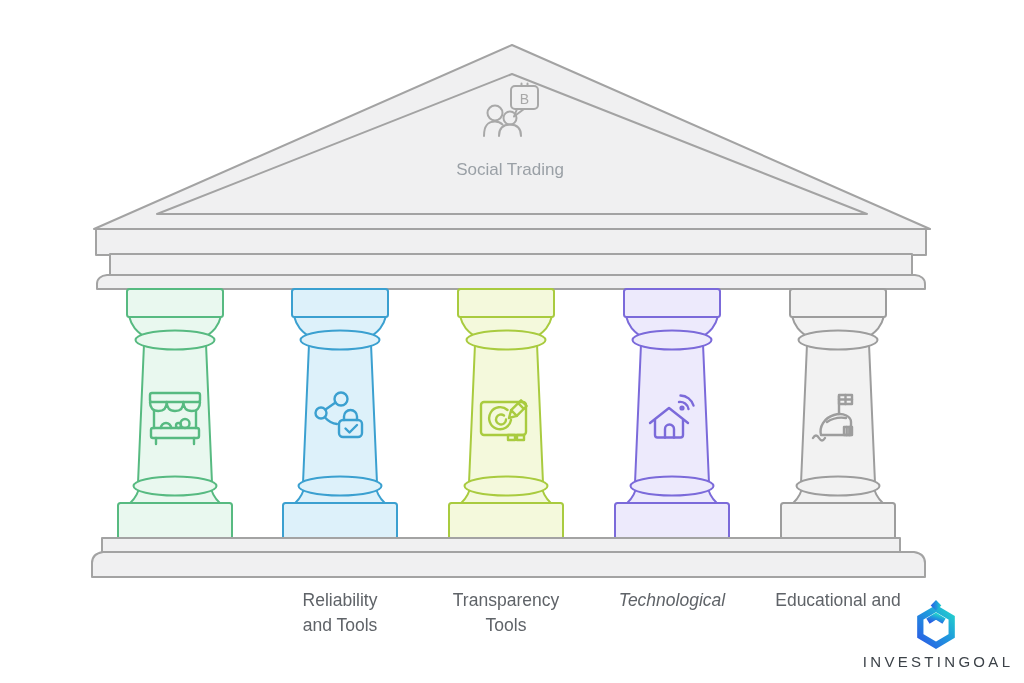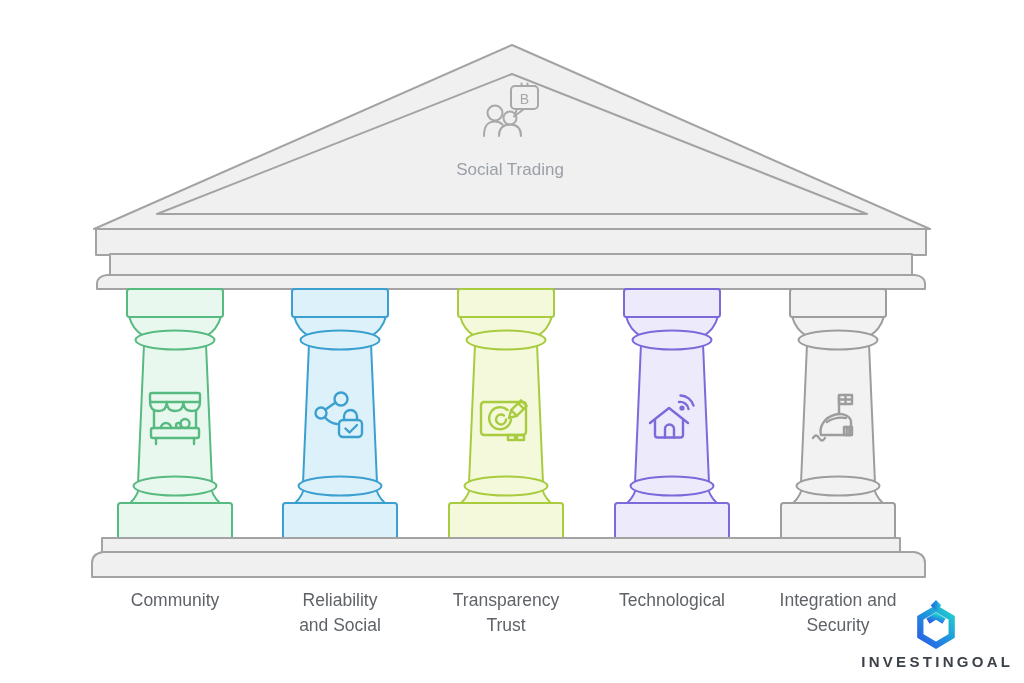--- a/index.html
+++ b/index.html
@@ -23,21 +23,21 @@
     position:absolute;top:588px;width:170px;text-align:center;
     font-size:17.5px;line-height:1.42;color:var(--label-color,#5f6368);
   }
   .brand{
     position:absolute;right:14px;bottom:13px;
     display:flex;flex-direction:column;align-items:center;gap:1px;
   }
   .logo-mark{width:48px;height:52px;display:block;}
   .brand-text{
     font-size:15px;letter-spacing:0.22em;color:var(--brand-text-color,#3c4248);
-    white-space:nowrap;margin-right:-0.22em;font-weight:bold;
+    white-space:nowrap;margin-right:-0.22em;
   }
   .icon-group{fill:none;stroke-linecap:round;stroke-linejoin:round;}
 </style>
 </head>
 <body>
 
 <div class="canvas">
 
   <svg class="temple-svg" width="1024" height="683" viewBox="0 0 1024 683">
 
@@ -166,36 +166,34 @@
       </g>
 
     <rect class="temple-shape" x="102" y="538" width="798" height="15"></rect>
     <path class="temple-shape" d="M 92,577 L 92,563 C 92,557 96,553 103,552 L 914,552 C 921,553 925,557 925,563 L 925,577 Z"></path>
   </svg>
 
   <div class="pediment-title">Social Trading</div>
 
   <div id="labels">
       <div class="pillar-label" style="left: 90px;">
-        <div>Community</div>
       </div>
       <div class="pillar-label" style="left: 255px;">
         <div>Reliability</div>
-        <div>and Social</div>
+        <div>and Tools</div>
       </div>
       <div class="pillar-label" style="left: 421px;">
         <div>Transparency</div>
-        <div>Trust</div>
-      </div>
-      <div class="pillar-label" style="left: 587px;">
+        <div>Tools</div>
+      </div>
+      <div class="pillar-label" style="left: 587px; font-style: italic;">
         <div>Technological</div>
       </div>
       <div class="pillar-label" style="left: 753px;">
-        <div>Integration and</div>
-        <div>Security</div>
+        <div>Educational and</div>
       </div>
     </div>
 
   <div class="brand">
     <svg class="logo-mark" viewBox="-26 -30 52 58">
       <defs>
         <linearGradient id="lg" x1="0" y1="1" x2="1" y2="0">
           <stop offset="0" class="stop-blue" stop-color="#2b5ce5"></stop>
           <stop offset="0.55" class="stop-cyan" stop-color="#1f98dd"></stop>
           <stop offset="1" class="stop-teal" stop-color="#23d2cc"></stop>

